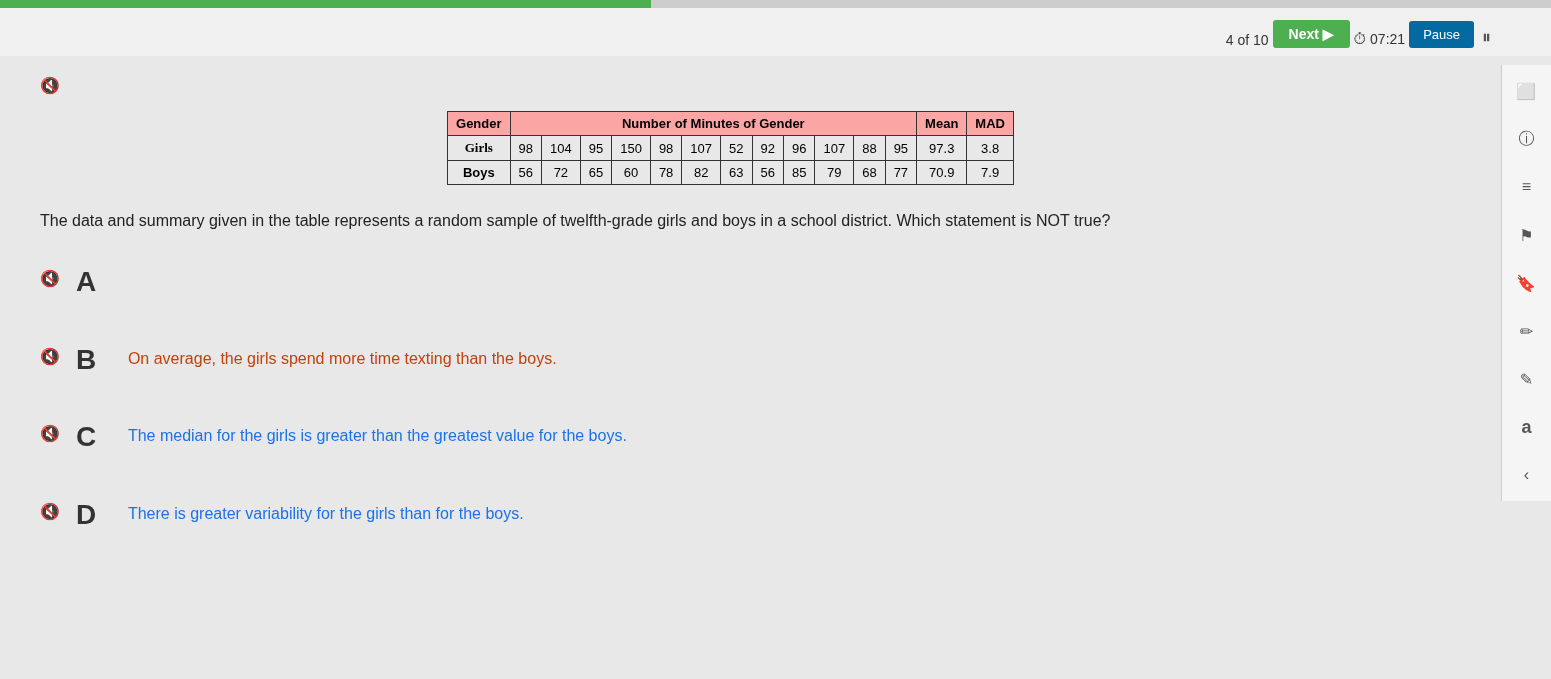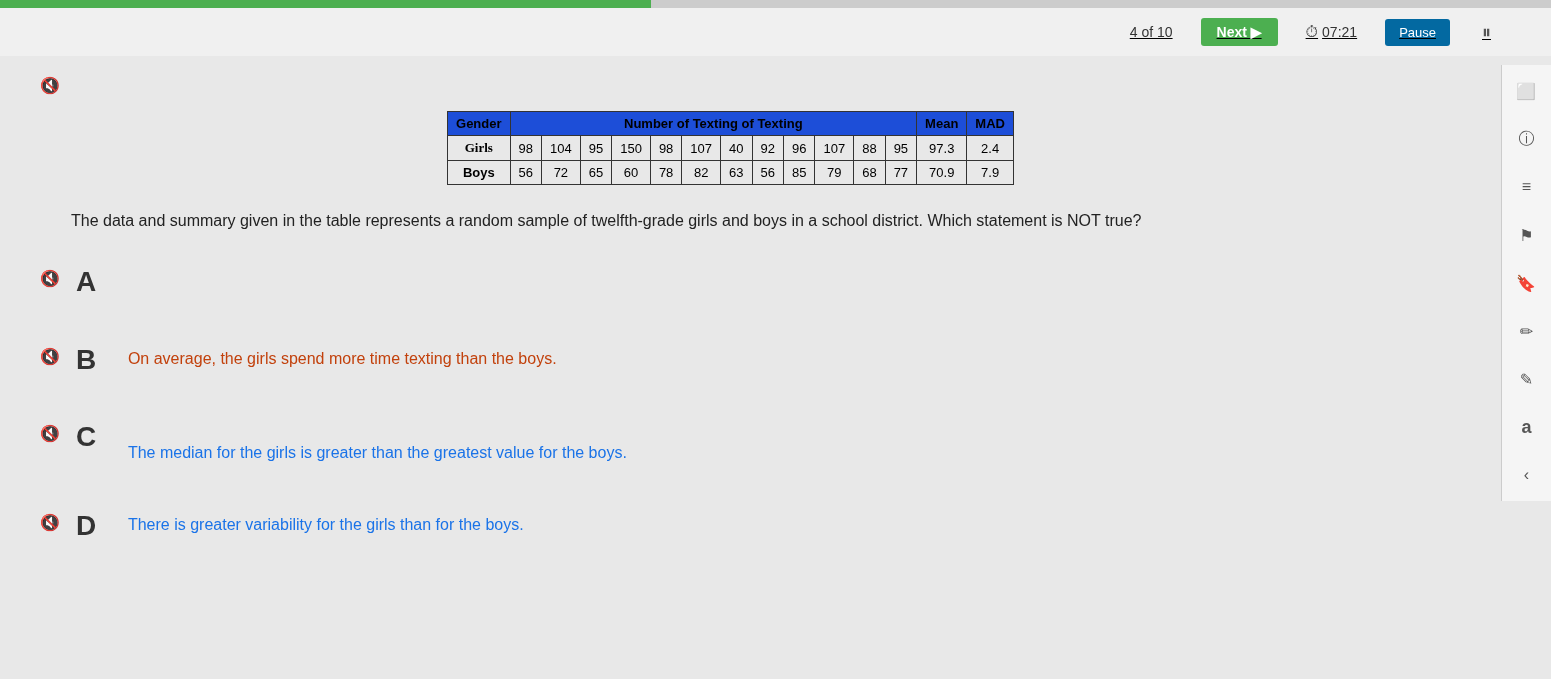--- a/index.html
+++ b/index.html
@@ -20,26 +20,25 @@
     }
     .progress-bar-fill {
       height: 100%;
       background: #4caf50;
       width: 42%;
     }
 
     
     .header-row {
       display: flex;
-      align-items: center;
+      align-items: flex-end;
       justify-content: flex-end;
       padding: 8px 60px 8px 20px;
       background: #f0f0f0;
-      gap: 28px;
-      text-decoration: underline;
+      gap: 4px;
     }
     .question-id {
       position: absolute;
       left: 10px;
       top: 36px;
       font-size: 13px;
       color: #333;
       font-weight: bold;
     }
     .page-indicator {
@@ -118,31 +117,30 @@
       border-collapse: collapse;
       font-size: 13px;
     }
     .data-table th, .data-table td {
       border: 1px solid #333;
       padding: 4px 8px;
       text-align: center;
       white-space: nowrap;
     }
     .data-table th {
-      background: #1d4ed8;
+      background: #fca5a5;
       font-weight: bold;
     }
 
     
     .question-text {
       font-size: 16px;
       color: #222;
       margin-bottom: 24px;
       line-height: 1.5;
-      margin-left: 31px;
     }
 
     
     .answer-option {
       display: flex;
       align-items: flex-start;
       gap: 16px;
       margin-bottom: 28px;
       padding: 8px 0;
     }
@@ -196,42 +194,42 @@
 
   <div style="display:flex; align-items:center; gap:8px; margin-bottom:16px;">
     <span class="mute-icon">🔇</span>
   </div>
 
   <div class="table-container">
     <table class="data-table">
       <thead>
         <tr>
           <th rowspan="1">Gender</th>
-          <th colspan="12">Number of Texting of Texting</th>
+          <th colspan="12">Number of Minutes of Gender</th>
           <th>Mean</th>
           <th>MAD</th>
         </tr>
       </thead>
       <tbody id="table-body">
           <tr>
             <td style="font-weight: bold; font-family: Liberation Serif, serif;">Girls</td>
             <td>98</td>
             <td>104</td>
             <td>95</td>
             <td>150</td>
             <td>98</td>
             <td>107</td>
-            <td>40</td>
+            <td>52</td>
             <td>92</td>
             <td>96</td>
             <td>107</td>
             <td>88</td>
             <td>95</td>
             <td>97.3</td>
-            <td>2.4</td>
+            <td>3.8</td>
           </tr>
           <tr>
             <td style="font-weight: bold;">Boys</td>
             <td>56</td>
             <td>72</td>
             <td>65</td>
             <td>60</td>
             <td>78</td>
             <td>82</td>
             <td>63</td>
@@ -255,21 +253,21 @@
         <span class="option-letter">A</span>
       </div>
       <div class="answer-option">
         <span class="mute-icon" style="margin-top: 4px;">🔇</span>
         <span class="option-letter">B</span>
         <span class="option-text" style="color: #c2410c;">On average, the girls spend more time texting than the boys.</span>
       </div>
       <div class="answer-option">
         <span class="mute-icon" style="margin-top: 4px;">🔇</span>
         <span class="option-letter">C</span>
-        <span class="option-text" style="color: rgb(26, 115, 232); margin-top: 17px;">The median for the girls is greater than the greatest value for the boys.</span>
+        <span class="option-text" style="color: rgb(26, 115, 232);">The median for the girls is greater than the greatest value for the boys.</span>
       </div>
       <div class="answer-option">
         <span class="mute-icon" style="margin-top: 4px;">🔇</span>
         <span class="option-letter">D</span>
         <span class="option-text" style="color: rgb(26, 115, 232);">There is greater variability for the girls than for the boys.</span>
       </div>
     </div>
 
 </div>
 

